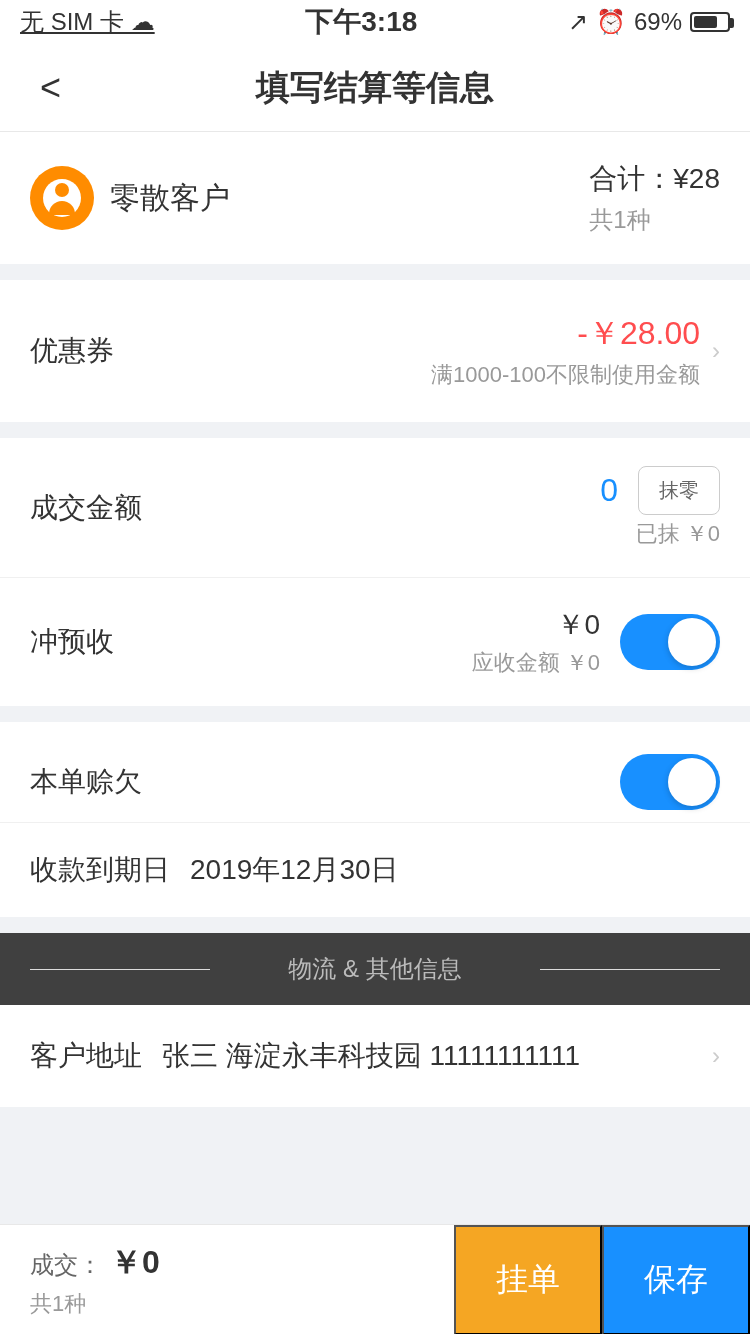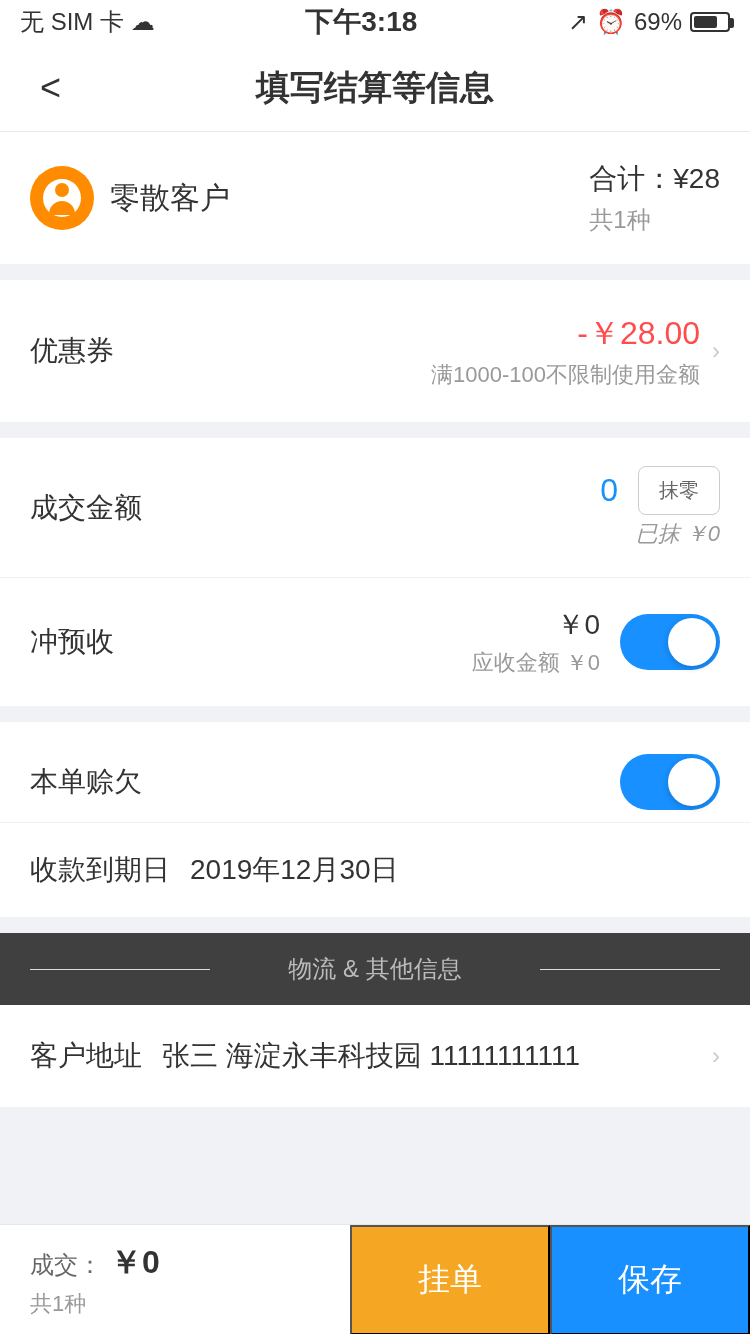--- a/index.html
+++ b/index.html
@@ -18,21 +18,21 @@
     .status-bar {
       height: 44px;
       background: #fff;
       display: flex;
       align-items: center;
       justify-content: space-between;
       padding: 0 20px;
       font-size: 24px;
       color: #333;
     }
-    .status-left { display: flex; align-items: flex-start; gap: 10px; }
+    .status-left { display: flex; align-items: flex-start; gap: 10px; text-decoration: underline; }
     .status-center { font-weight: 600; font-size: 28px; }
     .status-right { display: flex; align-items: center; gap: 8px; font-size: 24px; }
     .battery-icon {
       width: 40px; height: 20px; border: 2px solid #333; border-radius: 4px;
       position: relative; display: inline-block;
     }
     .battery-icon::after {
       content: '';
       position: absolute;
       right: -6px; top: 4px;
@@ -183,21 +183,20 @@
       font-size: 20px;
       color: #666;
       background: #fff;
       cursor: pointer;
     }
     .amount-sub {
       font-size: 22px;
       color: #999;
       text-align: right;
       margin-top: 4px;
-      font-style: italic;
     }
 
     
     .prereceive-row {
       padding: 28px 30px;
       display: flex;
       align-items: center;
       justify-content: space-between;
     }
     .prereceive-right {
@@ -305,21 +304,21 @@
     }
     .bottom-left {
       flex: 1;
       padding: 0 30px;
     }
     .bottom-deal-label { font-size: 24px; color: #666; }
     .bottom-deal-amount { font-size: 32px; color: #333; font-weight: 600; }
     .bottom-deal-count { font-size: 22px; color: #999; margin-top: 4px; }
     .bottom-btn {
       height: 110px;
-      width: 200px;
+      width: 148px;
       display: flex;
       align-items: center;
       justify-content: center;
       font-size: 32px;
       color: #fff;
       font-weight: 500;
       cursor: pointer;
     }
     .btn-pending { background: #f5a623; }
     .btn-save { background: #1890ff; }

